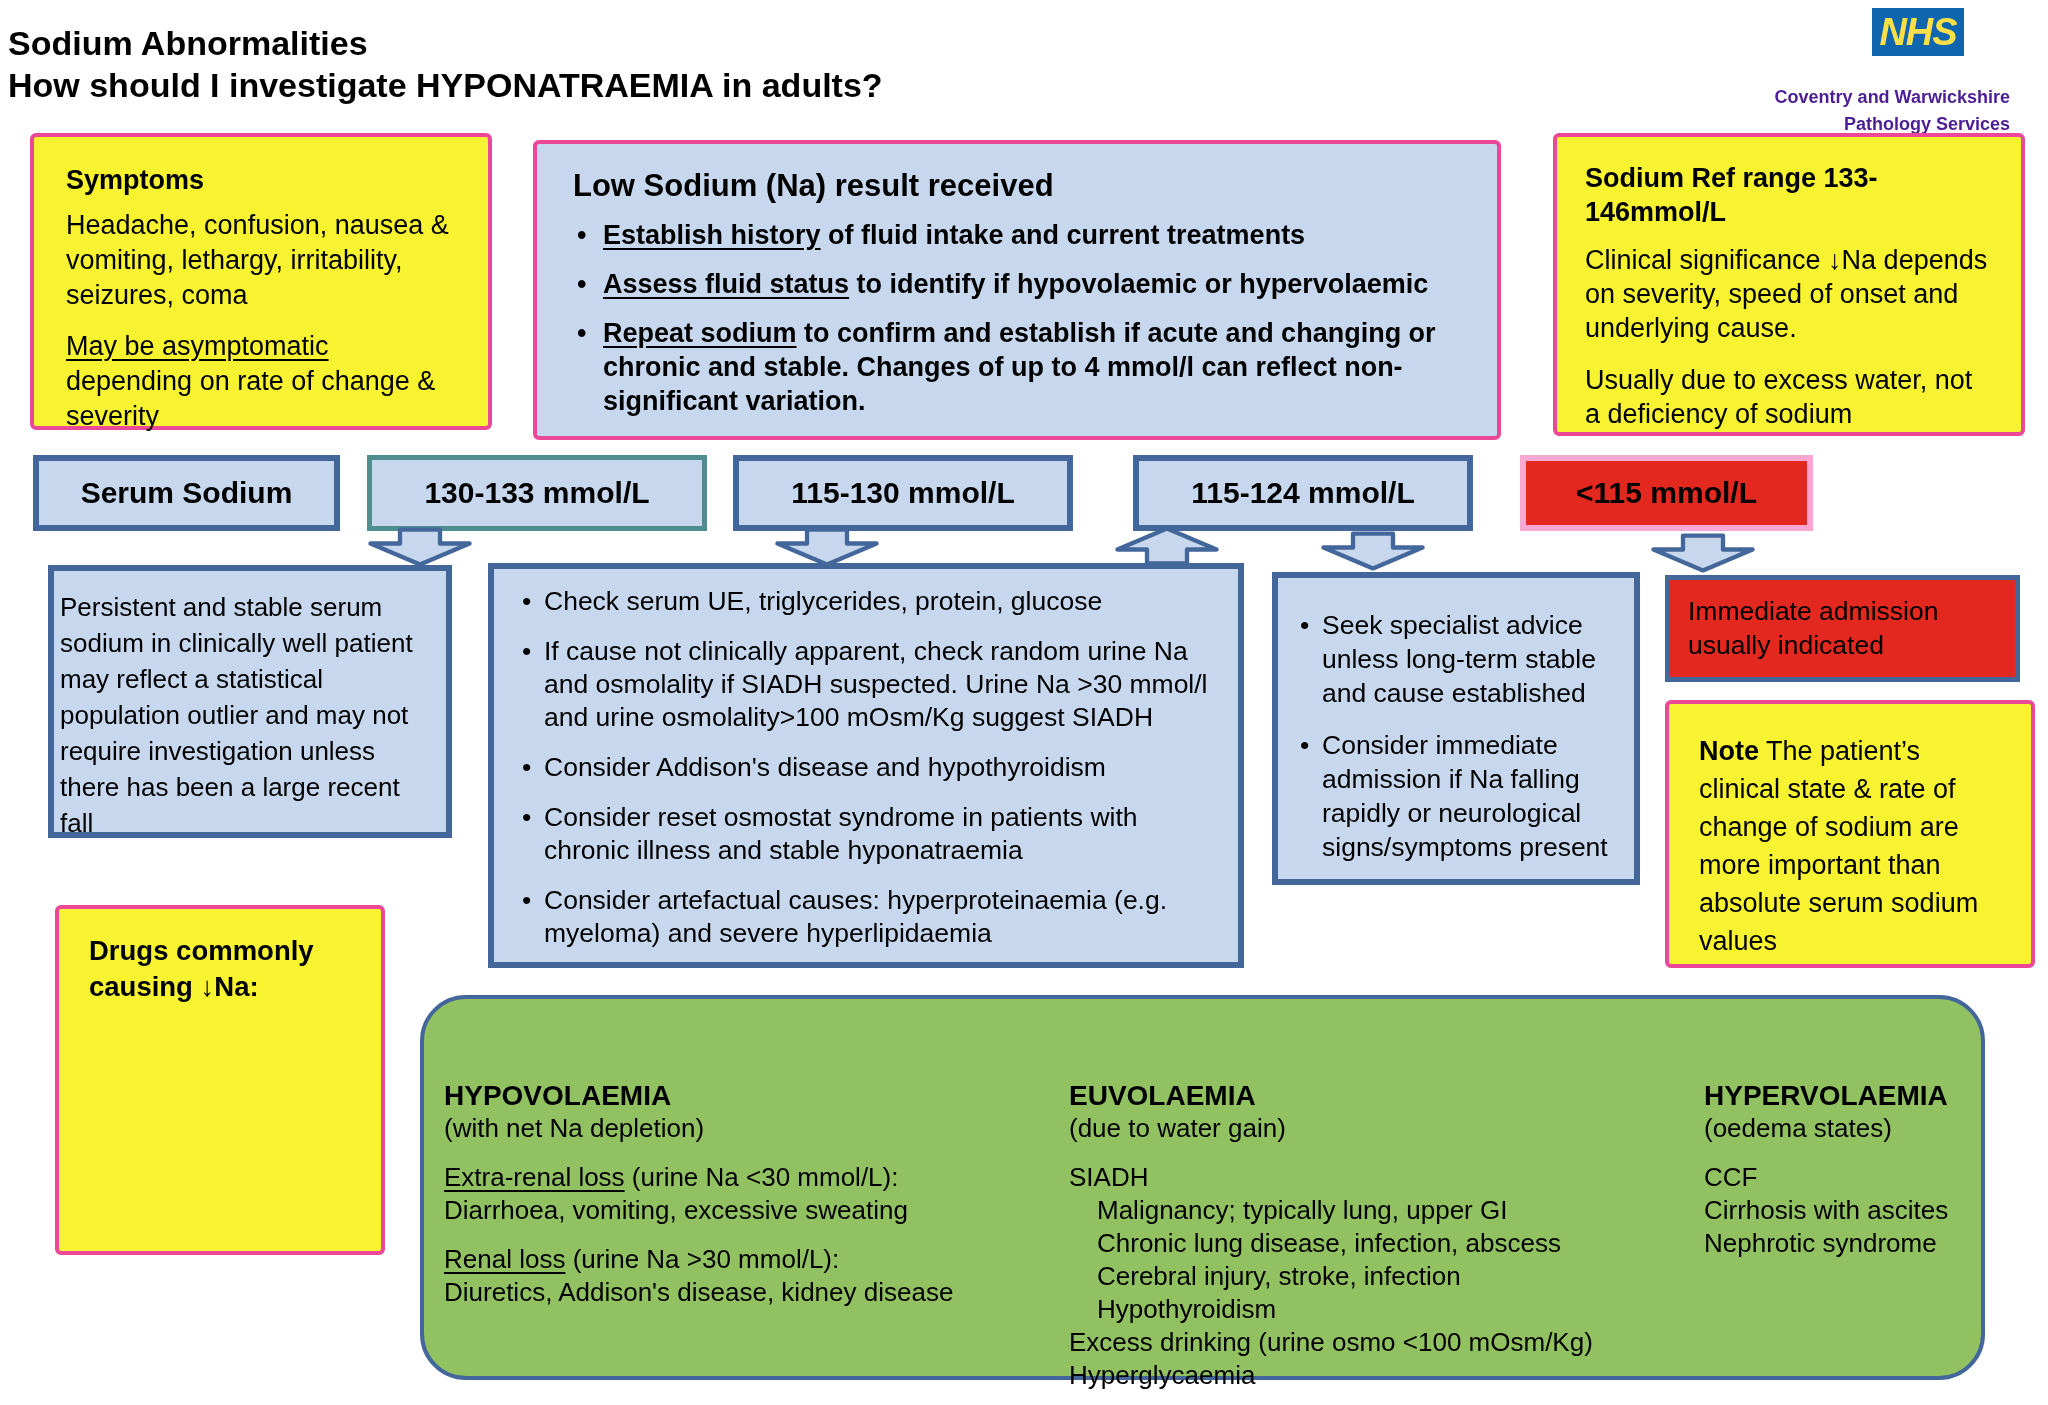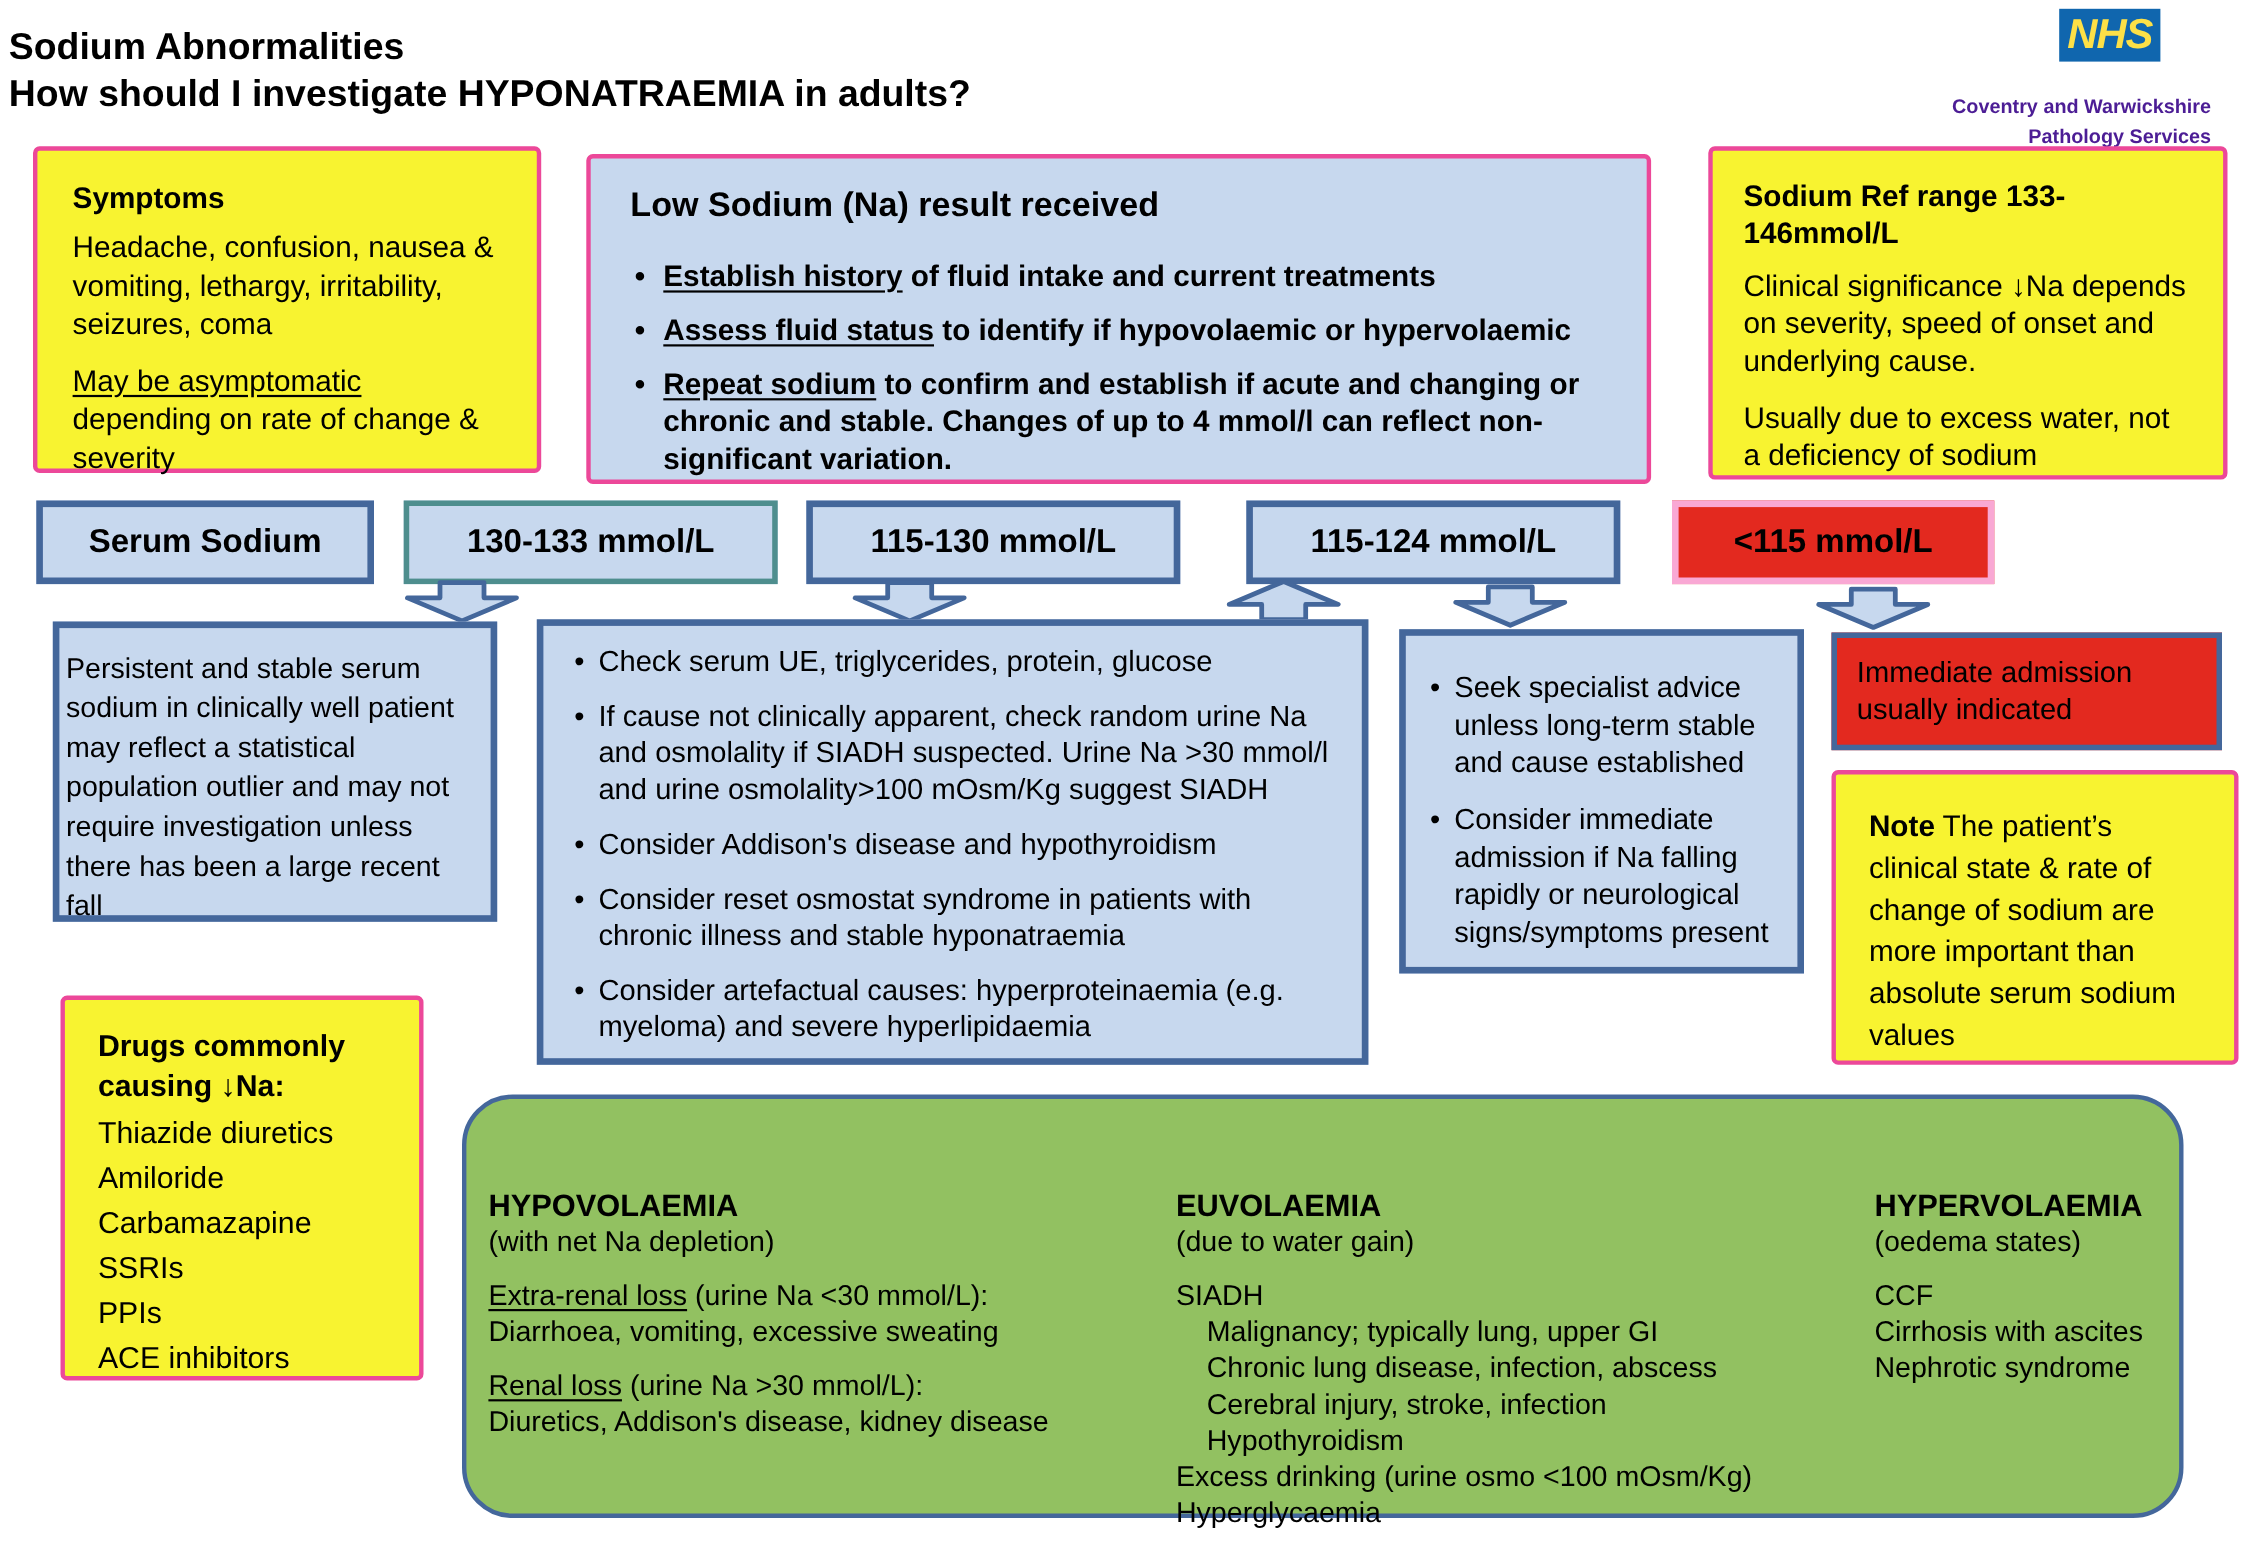--- a/index.html
+++ b/index.html
@@ -29,21 +29,21 @@
   .square-box { background:#c7d8ee; border:6px solid #44679b; }
   .red-fill { background:#e3291f; }
   .green-fill { background:#92c161; }
 
   
   .symptoms { left:30px; top:133px; width:462px; height:297px; font-size:27px; line-height:35px; }
   .symptoms h3 { margin:0 0 10px 0; font-size:27px; }
   .symptoms p { margin:0; }
   .symptoms .asym { margin-top:16px; }
   .lowna { left:533px; top:140px; width:968px; height:300px; padding:24px 36px; }
-  .lowna h2 { margin:0 0 30px 0; font-size:31px; }
+  .lowna h2 { margin:0 0 14px 0; font-size:31px; }
   .lowna ul { margin:0; padding:0; list-style:none; font-size:27px; font-weight:bold; line-height:34px; }
   .lowna li { position:relative; padding-left:30px; margin-bottom:15px; }
   .lowna li::before { content:"\2022"; position:absolute; left:4px; }
   .refbox { left:1553px; top:133px; width:472px; height:303px; font-size:27px; line-height:34px; padding:24px 28px;}
   .refbox h3 { margin:0 0 14px 0; font-size:27px; }
   .refbox p { margin:0 0 18px 0; }
 
   
   .range-box {
     height:76px; top:455px; display:flex; align-items:center; justify-content:center;
@@ -189,28 +189,20 @@
 
 <div class="abs round-box yellow note-box">
   <b>Note</b><span> The patient’s clinical state &amp; rate of change of sodium are more important than absolute serum sodium values</span>
 </div>
 
 <div class="abs round-box yellow drugs-box">
   <h3>
     <div>Drugs commonly</div>
     <div>causing ↓Na:</div>
   </h3>
-  <ul>
-    <li>Thiazide diuretics</li>
-    <li>Amiloride</li>
-    <li>Carbamazapine</li>
-    <li>SSRIs</li>
-    <li>PPIs</li>
-    <li>ACE inhibitors</li>
-  </ul>
 </div>
 
 <div class="abs green-fill causes-box">
 
   <div class="cause-col col-hypo">
     <p class="colhead">HYPOVOLAEMIA</p>
     <p>(with net Na depletion)</p>
     <div class="gap"></div>
     <p><u>Extra-renal loss</u><span> (urine Na &lt;30 mmol/L):</span></p>
     <p>Diarrhoea, vomiting, excessive sweating</p>

